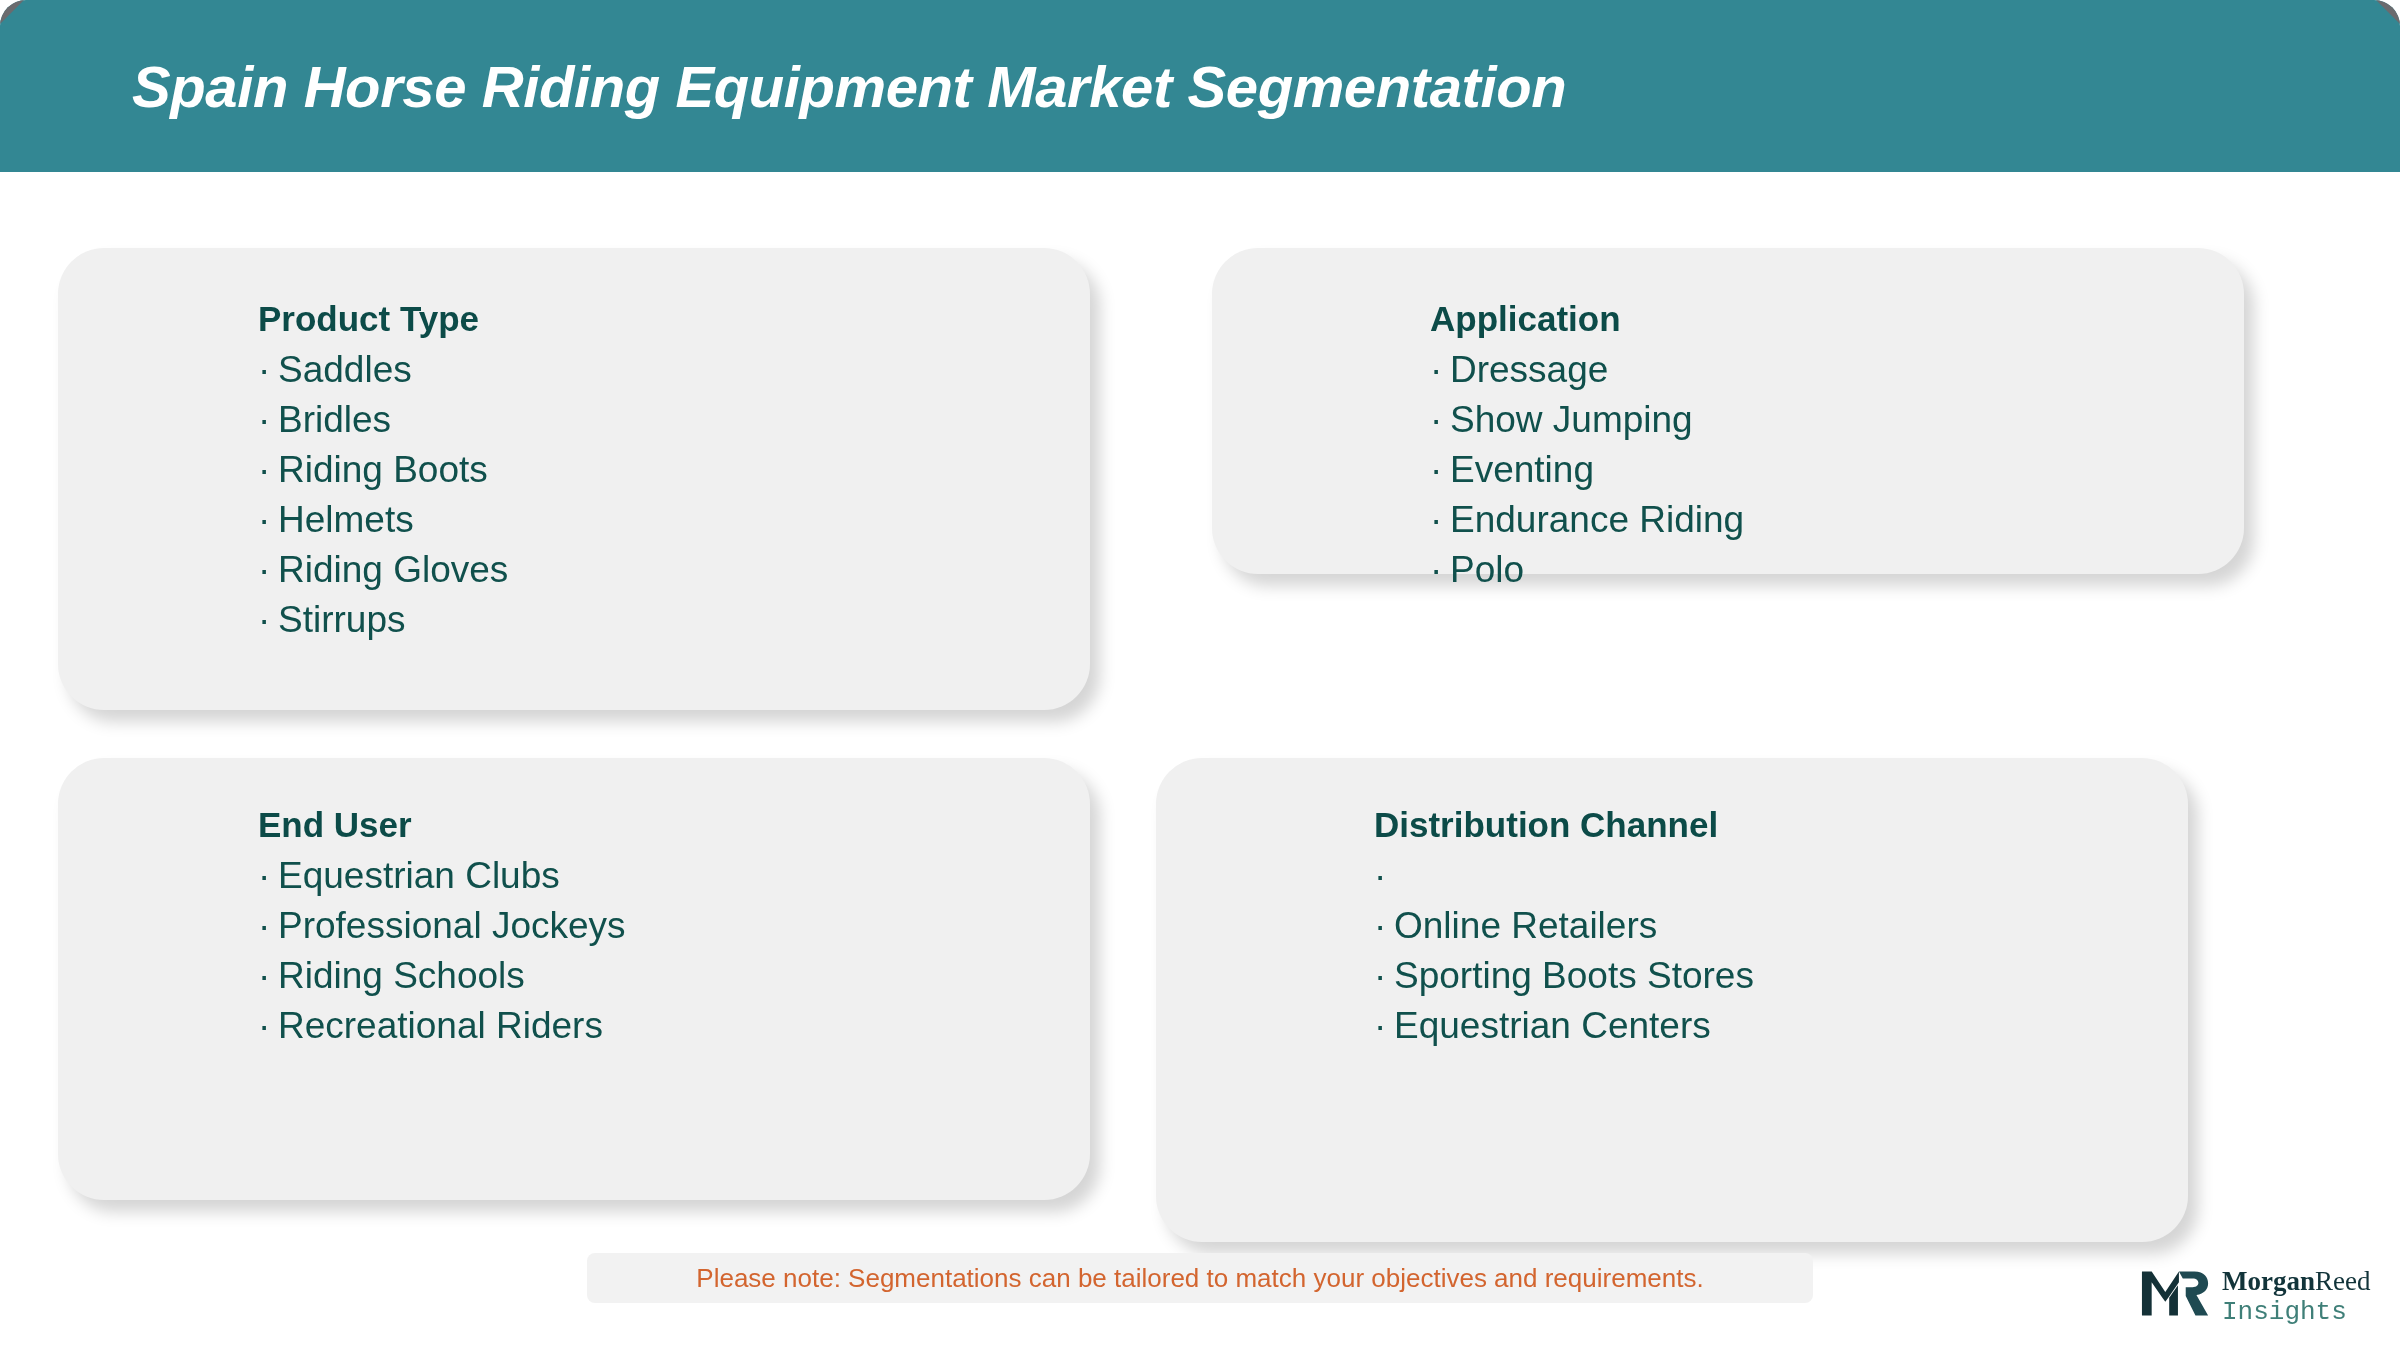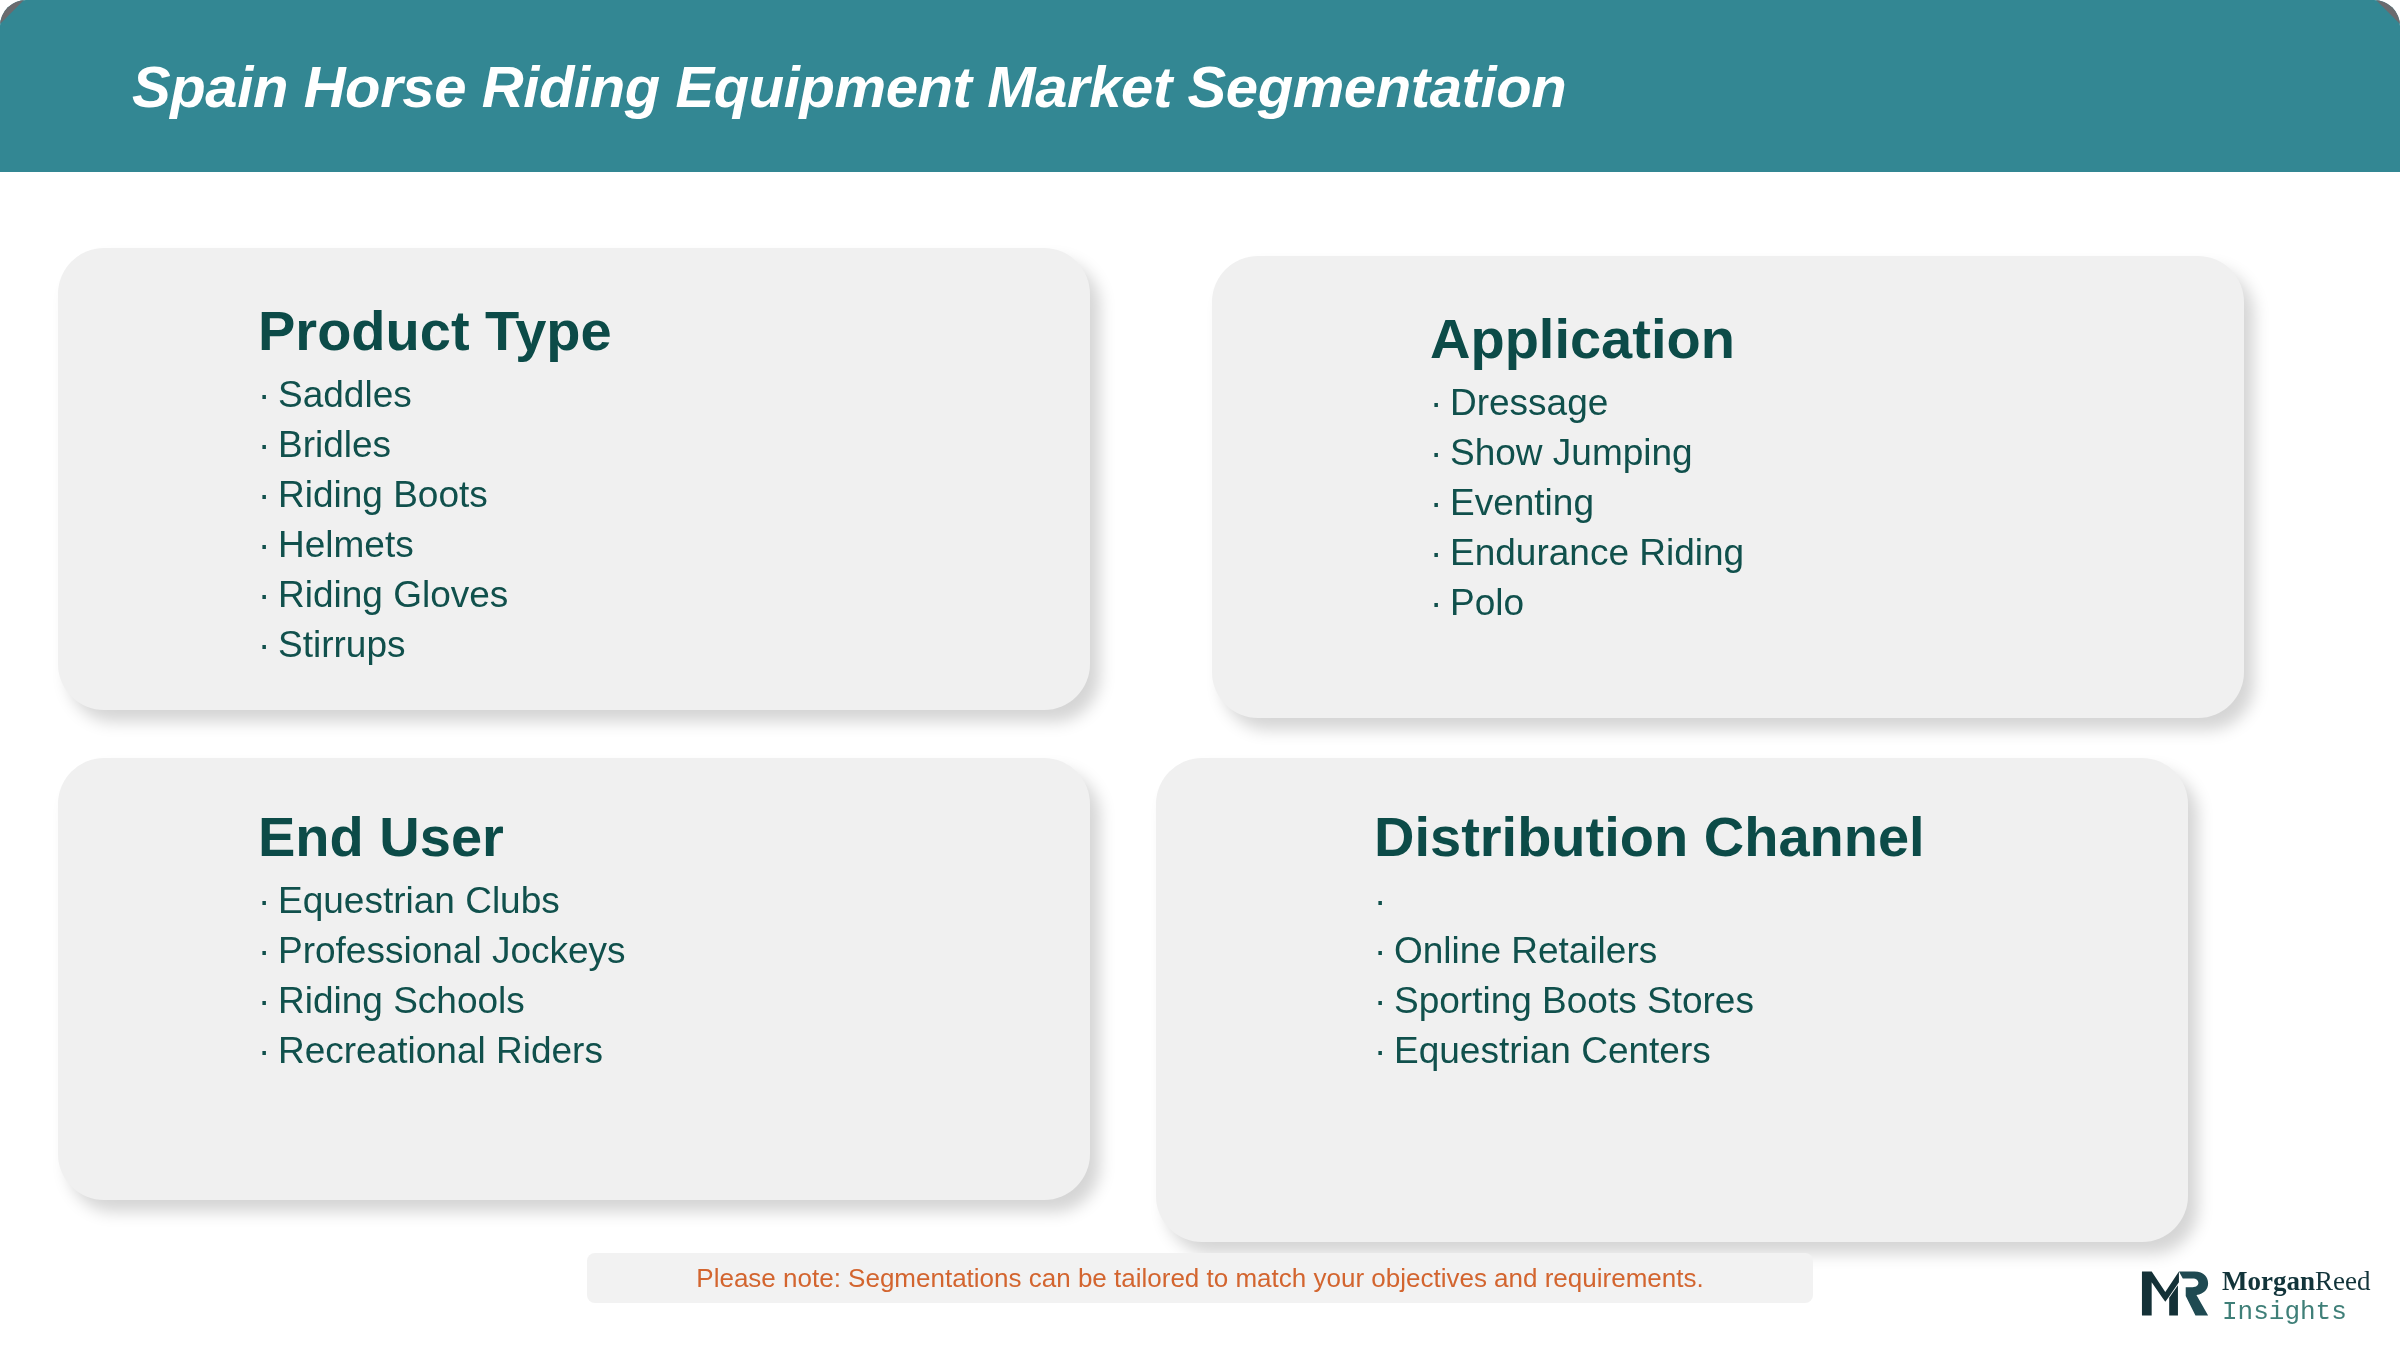--- a/index.html
+++ b/index.html
@@ -80,21 +80,21 @@
   }
 
   .card-inner {
     position: absolute;
     left: 200px;
     top: 50px;
     right: 40px;
   }
 
   .card-title {
-    font-size: 56px;
+    font-size: 35px;
     font-weight: bold;
     color: #0c4b48;
     line-height: 1.18;
     margin-bottom: 6px;
     white-space: nowrap;
   }
 
   .card-list {
     list-style: none;
     margin: 0;
@@ -114,21 +114,21 @@
     display: inline-block;
     width: 20px;
     flex: 0 0 20px;
     font-size: 37px;
     color: #10504c;
     line-height: 1.35;
   }
 
   
   #card-product-type     { left: 58px;   top: 248px;  width: 1032px; height: 462px; }
-  #card-application      { left: 1212px; top: 248px;  width: 1032px; height: 462px; margin-top: 8px; }
+  #card-application      { left: 1212px; top: 248px;  width: 1032px; height: 326px; }
   #card-end-user         { left: 58px;   top: 758px;  width: 1032px; height: 442px; }
   #card-distribution     { left: 1156px; top: 758px;  width: 1032px; height: 484px; }
 
   #card-application .card-inner,
   #card-distribution .card-inner { left: 218px; }
 
   #card-end-user .card-inner,
   #card-distribution .card-inner { top: 46px; }
 
   

